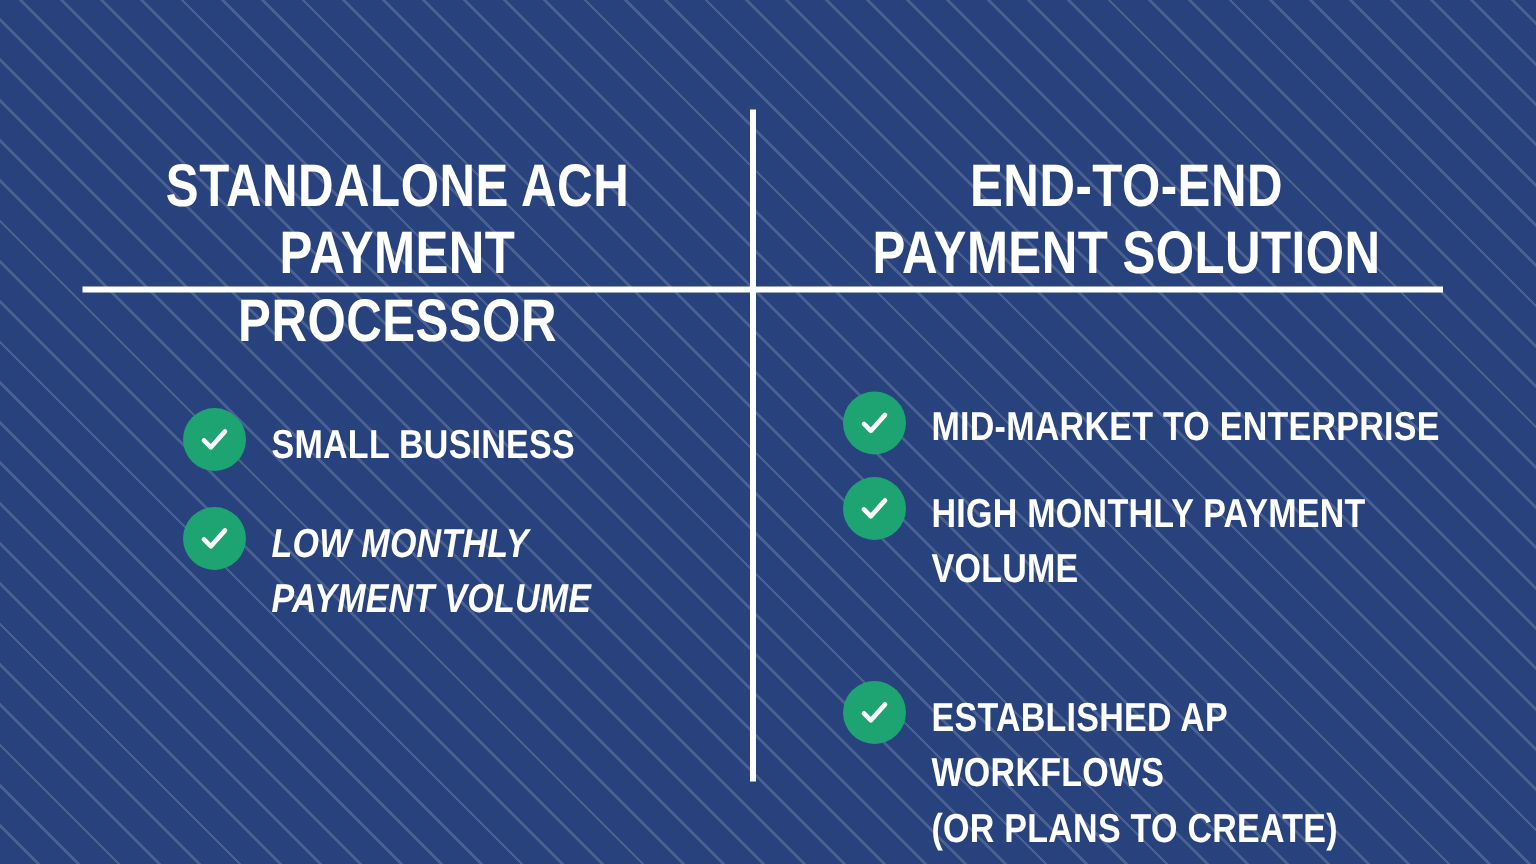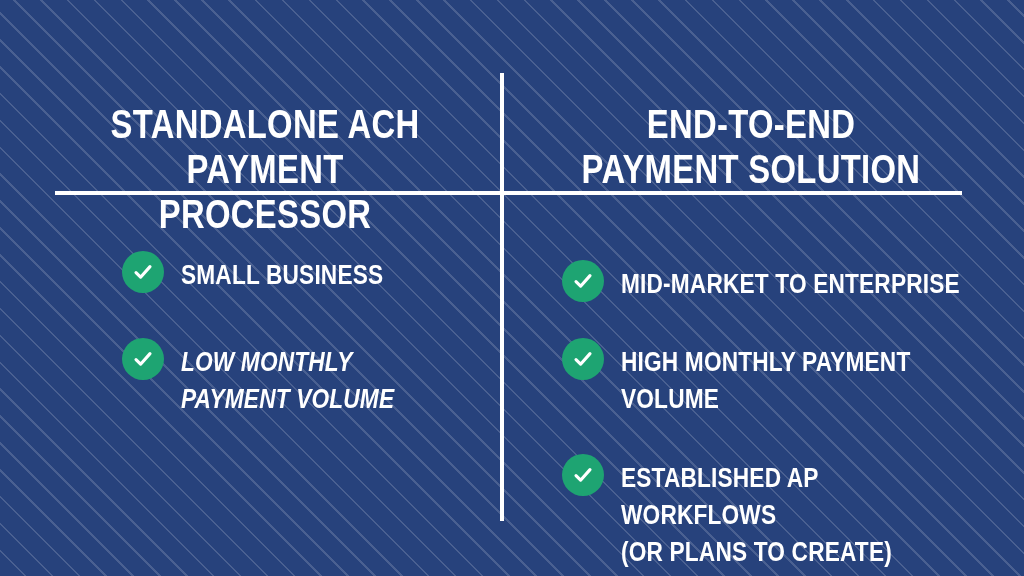--- a/index.html
+++ b/index.html
@@ -132,21 +132,21 @@
   <div id="rule-horizontal"></div>
   <div id="rule-vertical"></div>
 
   <div class="column" id="column-left">
 
     <div class="col-heading">STANDALONE ACH
 PAYMENT PROCESSOR</div>
 
     <div class="bullets">
 
-      <div class="bullet" style="top:225px;justify-content:center;">
+      <div class="bullet" style="top:246px;justify-content:center;">
         <span class="check-badge">
           <svg width="24" height="24" viewBox="0 0 24 24" aria-hidden="true">
             <path d="M5 12.6 L9.6 17.2 L19 6.6" fill="none" stroke="#ffffff" stroke-width="3.1" stroke-linecap="round" stroke-linejoin="round"></path>
           </svg>
         </span>
         <span class="bullet-text">SMALL BUSINESS</span>
       </div>
 
       <div class="bullet" style="top:312px;font-style:italic;">
         <span class="check-badge">
@@ -161,30 +161,30 @@
     </div>
   </div>
 
   <div class="column" id="column-right">
 
     <div class="col-heading">END-TO-END
 PAYMENT SOLUTION</div>
 
     <div class="bullets">
 
-      <div class="bullet" style="top:234px;">
+      <div class="bullet" style="top:234px;align-items:flex-end;">
         <span class="check-badge">
           <svg width="24" height="24" viewBox="0 0 24 24" aria-hidden="true">
             <path d="M5 12.6 L9.6 17.2 L19 6.6" fill="none" stroke="#ffffff" stroke-width="3.1" stroke-linecap="round" stroke-linejoin="round"></path>
           </svg>
         </span>
         <span class="bullet-text">MID-MARKET TO ENTERPRISE</span>
       </div>
 
-      <div class="bullet" style="top:312px;">
+      <div class="bullet" style="top:292px;">
         <span class="check-badge">
           <svg width="24" height="24" viewBox="0 0 24 24" aria-hidden="true">
             <path d="M5 12.6 L9.6 17.2 L19 6.6" fill="none" stroke="#ffffff" stroke-width="3.1" stroke-linecap="round" stroke-linejoin="round"></path>
           </svg>
         </span>
         <span class="bullet-text">HIGH MONTHLY PAYMENT
 VOLUME</span>
       </div>
 
       <div class="bullet" style="top:428px;">

